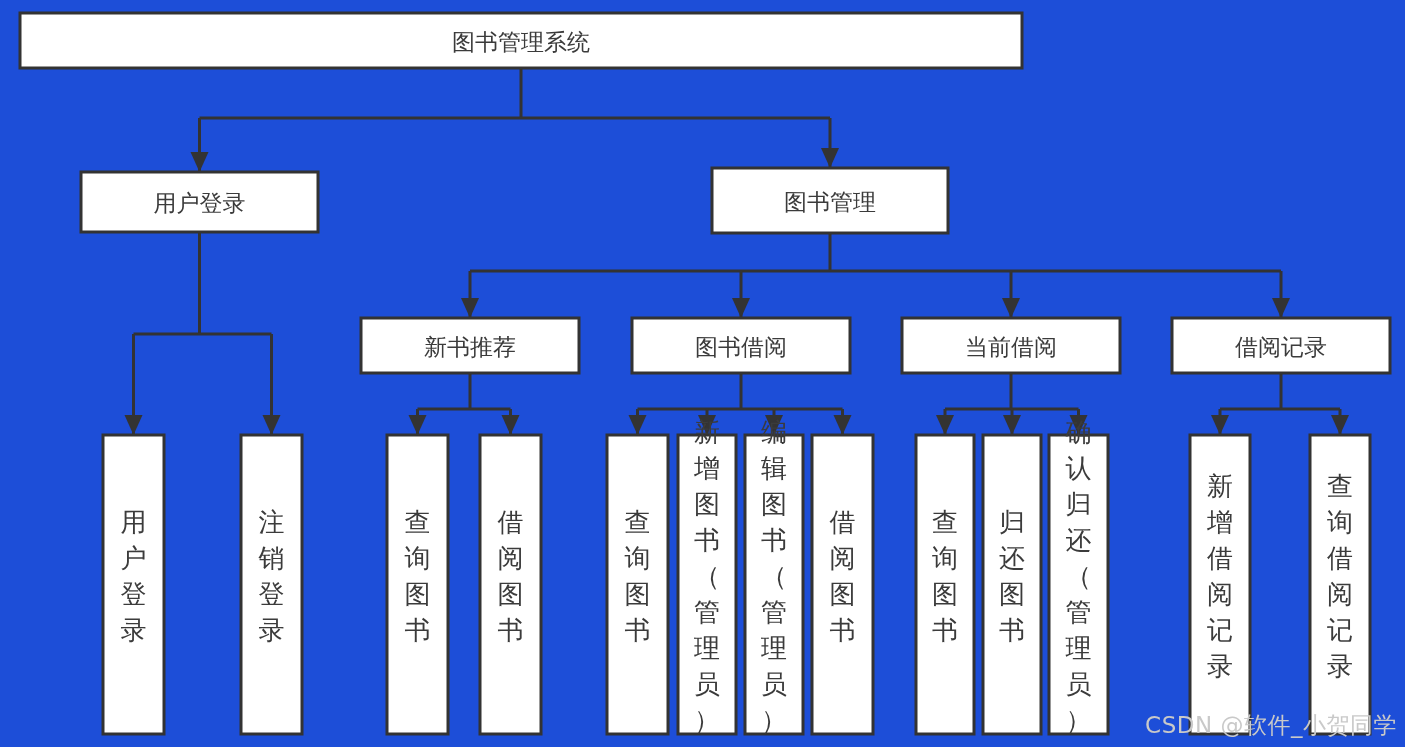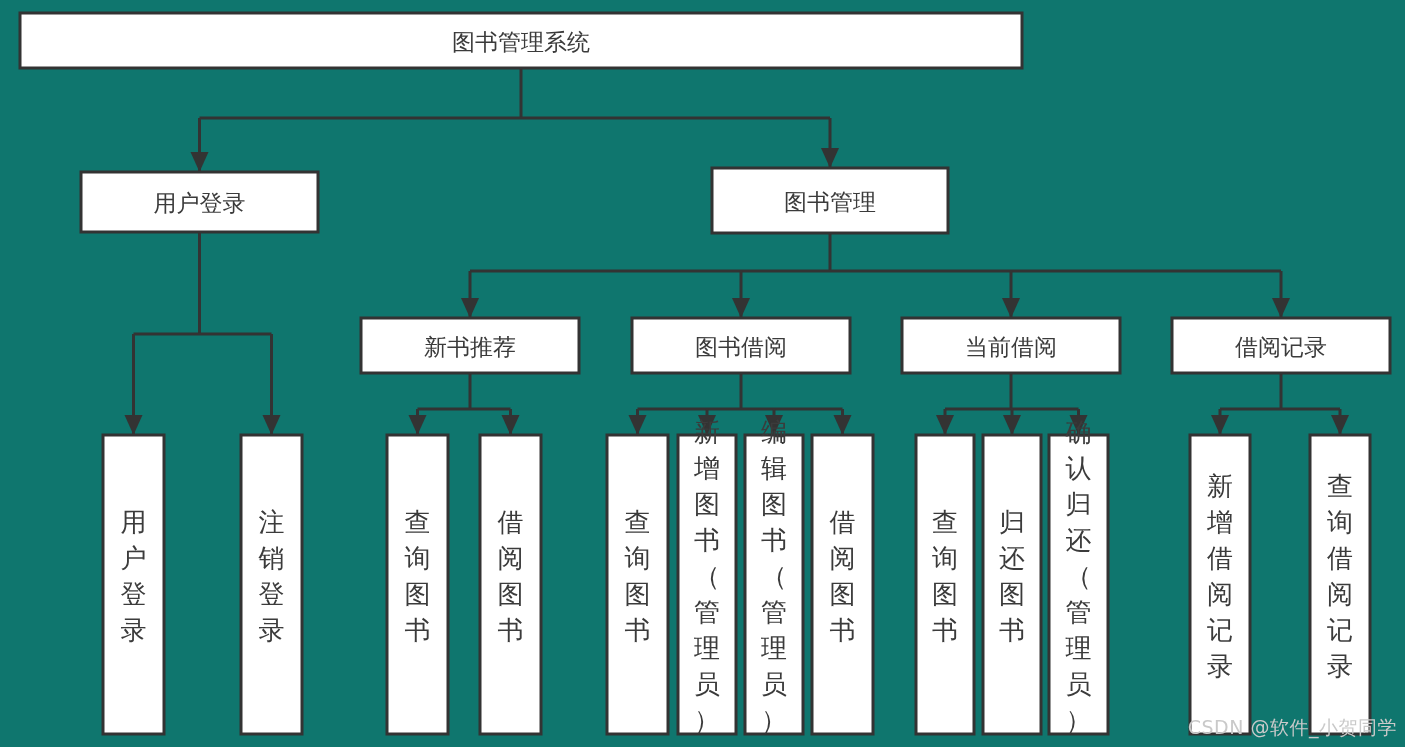--- a/index.html
+++ b/index.html
@@ -11,21 +11,21 @@
   body {
     width: 1405px;
     height: 747px;
     overflow: hidden;
     font-family: "DejaVu Sans", "Liberation Sans", sans-serif;
   }
   #diagram-root {
     position: relative;
     width: 1405px;
     height: 747px;
-    background: #0f766e;
+    background: #1d4ed8;
   }
   svg#flowchart {
     position: absolute;
     top: 0;
     left: 0;
     width: 1405px;
     height: 747px;
     display: block;
   }
   .node-box {
@@ -54,21 +54,21 @@
     fill: #3b3b3b;
     font-family: "DejaVu Sans", "Liberation Sans", sans-serif;
     font-size: 26px;
     text-anchor: middle;
   }
   .watermark-text {
     position: absolute;
     right: 8px;
     bottom: 6px;
     color: #c9c9c9;
-    font-size: 19px;
+    font-size: 23px;
     font-family: "DejaVu Sans", "Liberation Sans", sans-serif;
     white-space: nowrap;
     letter-spacing: 0.5px;
     user-select: none;
   }
 </style>
 </head>
 <body>
 
 <div id="diagram-root">

